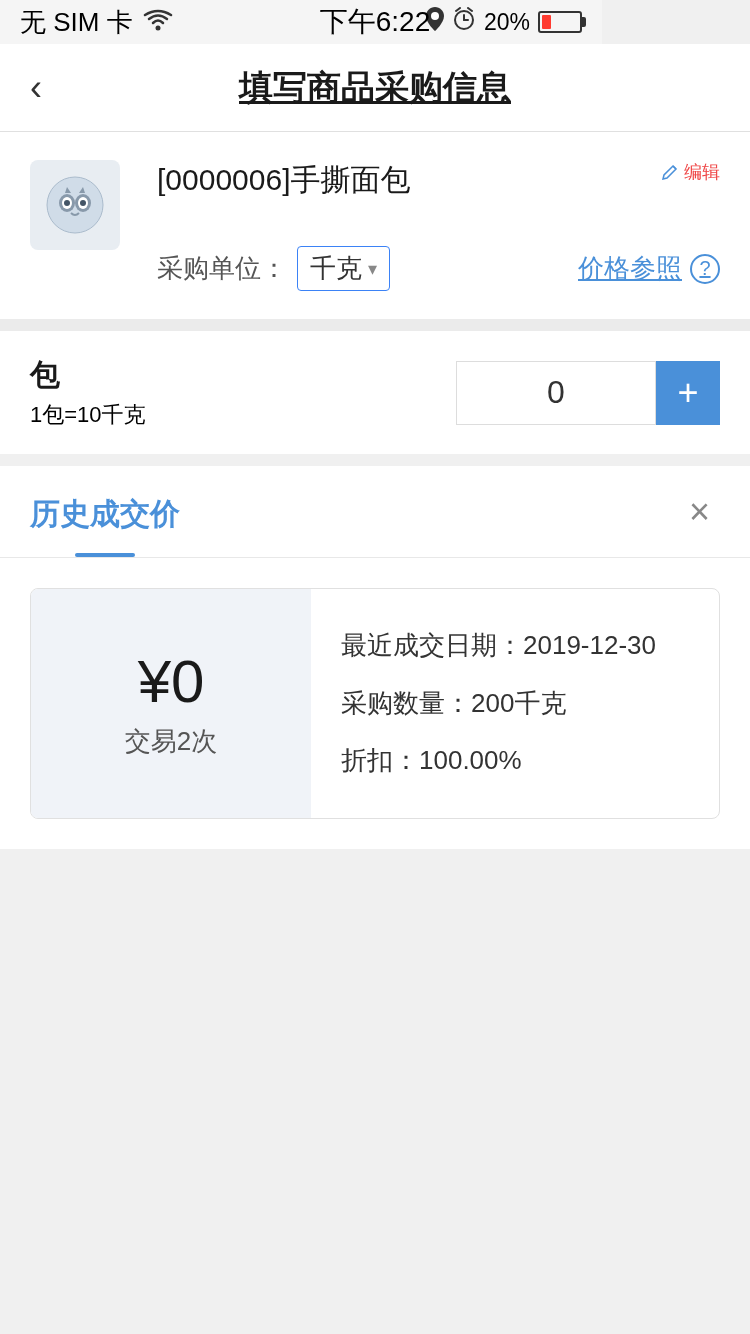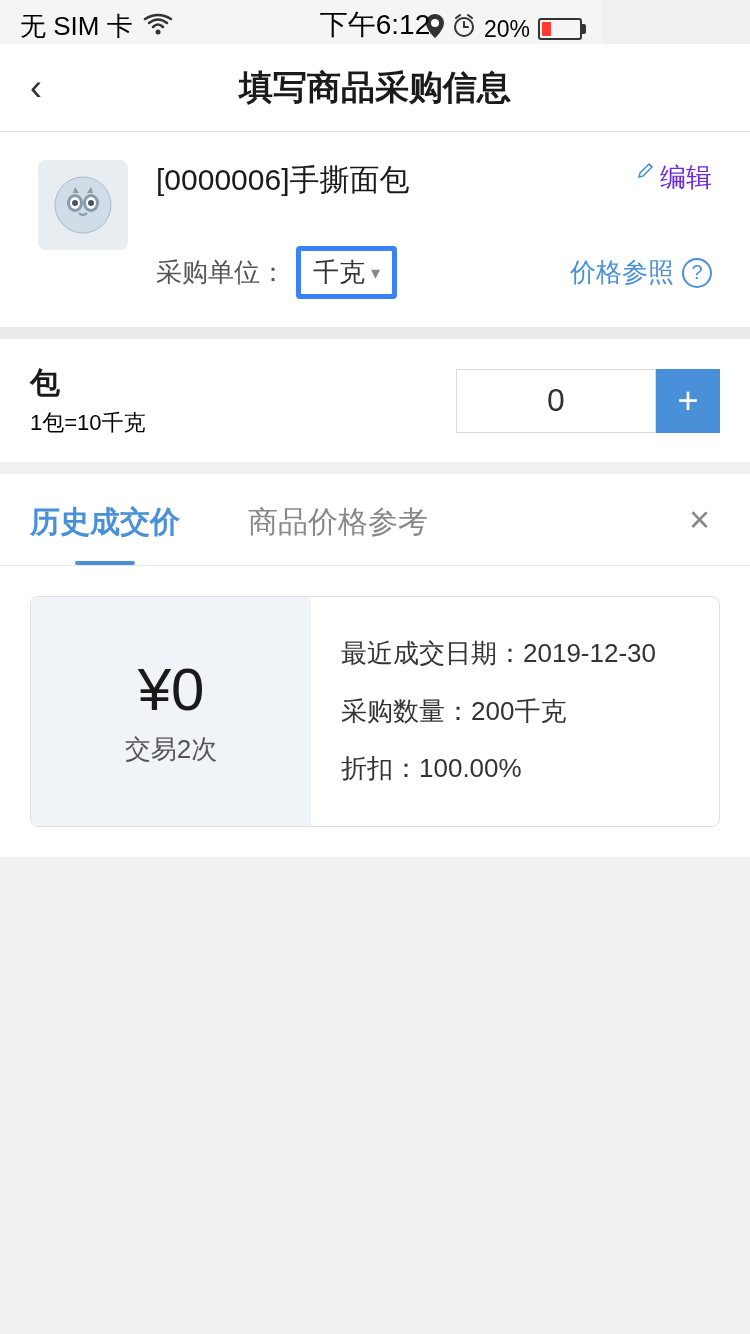--- a/index.html
+++ b/index.html
@@ -11,21 +11,21 @@
       background: #f0f0f0;
       overflow-x: hidden;
     }
 
     
     .status-bar {
       width: 602px;
       height: 44px;
       background: #f5f5f5;
       display: flex;
-      align-items: flex-end;
+      align-items: center;
       justify-content: space-between;
       padding: 0 20px;
       font-size: 26px;
       font-weight: 500;
     }
     .status-left {
       display: flex;
       align-items: center;
       gap: 10px;
     }
@@ -85,30 +85,31 @@
       position: absolute;
       left: 30px;
       font-size: 36px;
       color: #333;
       cursor: pointer;
     }
     .nav-title {
       font-size: 34px;
       font-weight: 600;
       color: #1a1a1a;
+      text-decoration: underline;
     }
 
     
     .product-card {
       background: #ffffff;
       margin: 0;
-      padding: 28px 38px;
+      padding: 28px 30px;
       display: flex;
       align-items: flex-start;
-      gap: 28px;
+      gap: 37px;
     }
     .product-image {
       width: 90px;
       height: 90px;
       background: #e8edf2;
       border-radius: 8px;
       display: flex;
       align-items: center;
       justify-content: center;
       flex-shrink: 0;
@@ -124,59 +125,60 @@
       align-items: flex-start;
       margin-bottom: 20px;
     }
     .product-name {
       font-size: 30px;
       font-weight: 500;
       color: #1a1a1a;
     }
     .edit-btn {
       display: flex;
-      align-items: flex-start;
+      align-items: center;
       gap: 4px;
-      color: #6d28d9;
-      font-size: 26px;
+      color: #ef4444;
+      font-size: 18px;
       cursor: pointer;
     }
     .product-unit-row {
       display: flex;
       align-items: center;
       justify-content: space-between;
       margin-top: 45px;
     }
     .unit-label {
       font-size: 26px;
       color: #555;
     }
     .unit-select {
       display: inline-flex;
       align-items: center;
       gap: 6px;
       background: #ffffff;
-      border: 5px solid #3b82f6;
+      border: 1px solid #3b82f6;
       border-radius: 4px;
       padding: 4px 12px;
       font-size: 26px;
       color: #333;
       cursor: pointer;
     }
     .unit-arrow {
       font-size: 18px;
       color: #888;
     }
     .price-ref {
       display: flex;
       align-items: center;
       gap: 8px;
       color: #4a90d9;
       font-size: 26px;
       cursor: pointer;
+      text-decoration: underline;
     }
     .price-ref-icon {
       width: 30px;
       height: 30px;
       border: 2px solid #4a90d9;
       border-radius: 50%;
       display: flex;
       align-items: center;
       justify-content: center;
       font-size: 20px;
@@ -345,21 +347,21 @@
     <span>
       <svg width="30" height="22" viewBox="0 0 30 22">
         <path d="M15 18 Q15 18 15 18" stroke="#333" stroke-width="3" fill="none"></path>
         <path d="M10 14 Q15 9 20 14" stroke="#333" stroke-width="2.5" fill="none" stroke-linecap="round"></path>
         <path d="M6 10 Q15 3 24 10" stroke="#333" stroke-width="2.5" fill="none" stroke-linecap="round"></path>
         <path d="M2 6 Q15 -2 28 6" stroke="#333" stroke-width="2.5" fill="none" stroke-linecap="round"></path>
         <circle cx="15" cy="19" r="2.5" fill="#333"></circle>
       </svg>
     </span>
   </div>
-  <div class="status-center">下午6:12</div>
+  <div class="status-center">下午6:22</div>
   <div class="status-right">
     <span>
       <svg width="18" height="24" viewBox="0 0 18 24">
         <path d="M9 0 C4 0 0 4 0 9 C0 16 9 24 9 24 C9 24 18 16 18 9 C18 4 14 0 9 0Z" fill="#333"></path>
         <circle cx="9" cy="9" r="4" fill="white"></circle>
       </svg>
     </span>
     <span>
       <svg width="24" height="24" viewBox="0 0 24 24">
         <circle cx="12" cy="13" r="9" stroke="#333" stroke-width="2" fill="none"></circle>
@@ -438,23 +440,20 @@
   </div>
 </div>
 
 <div class="bottom-panel">
 
   <div class="tabs-row">
     <div class="tabs-group">
       <div class="tab-item active">
         <span>历史成交价</span>
       </div>
-      <div class="tab-item">
-        <span>商品价格参考</span>
-      </div>
     </div>
     <span class="close-btn">×</span>
   </div>
 
   <div class="history-content">
     <div class="price-card">
       <div class="price-card-left">
         <div class="price-amount">
           <span>¥</span><span>0</span>
         </div>

